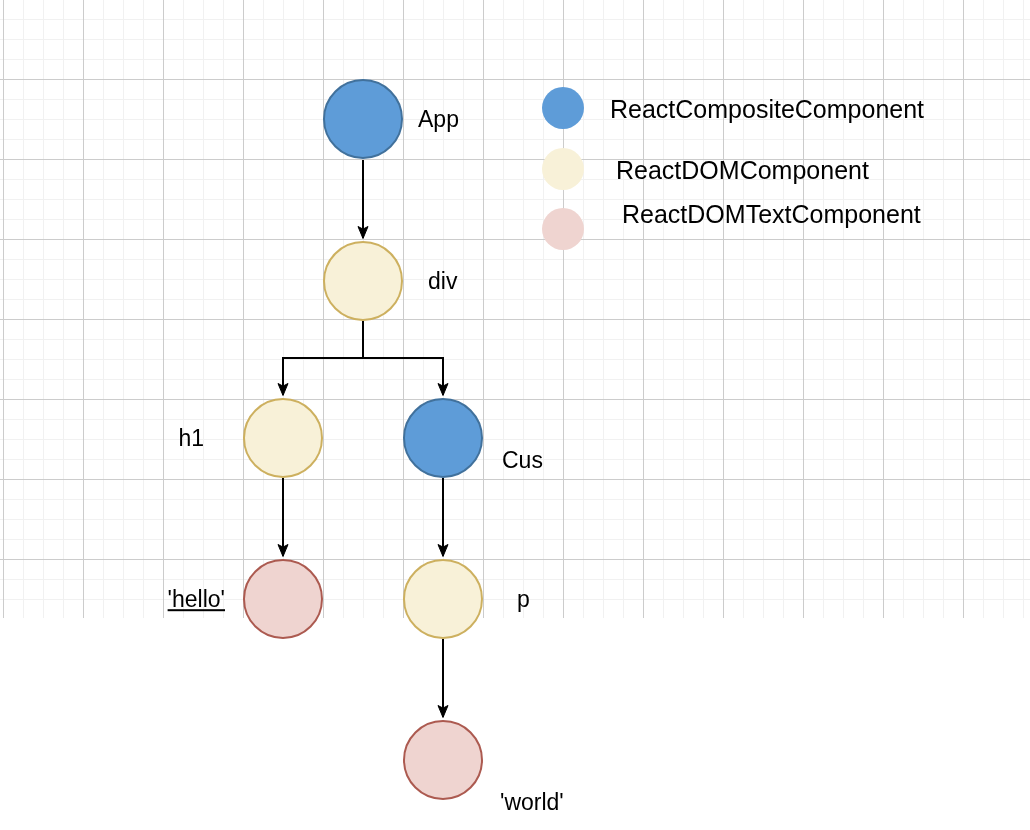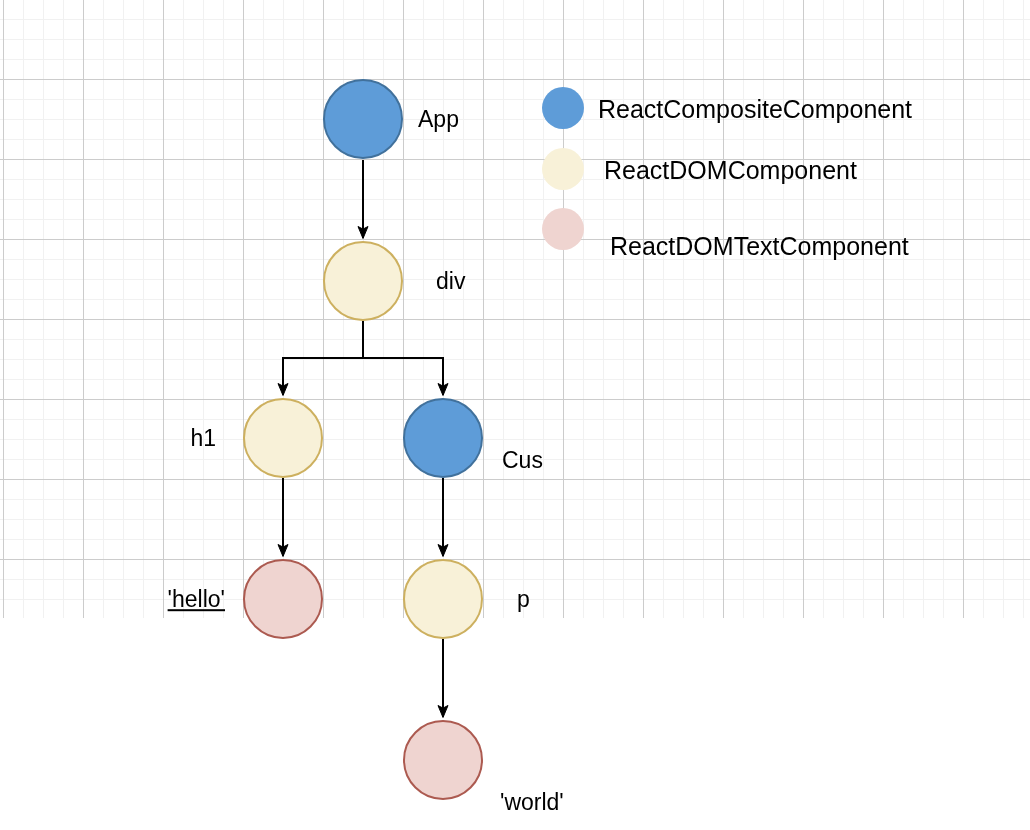--- a/index.html
+++ b/index.html
@@ -62,20 +62,21 @@
     box-sizing: border-box;
     border: 2px solid transparent;
   }
   .legend-label {
     position: absolute;
     transform: translateY(-50%);
     font-size: 25px;
     line-height: 1.2;
     white-space: nowrap;
     color: #000;
+    margin-left: 12px;
   }
 </style>
 </head>
 <body>
 
 <div class="canvas">
 
   <svg class="edges" width="1030" height="830" viewBox="0 0 1030 830" xmlns="http://www.w3.org/2000/svg">
     <defs>
       <marker id="arrow" markerUnits="userSpaceOnUse" markerWidth="16" markerHeight="14" refX="12.5" refY="6" orient="auto">
@@ -91,24 +92,24 @@
       <path d="M283,478 L283,556" marker-end="url(#arrow)"></path>
       <path d="M443,478 L443,556" marker-end="url(#arrow)"></path>
       <path d="M443,639 L443,717" marker-end="url(#arrow)"></path>
     </g>
   </svg>
 
   <div class="node node-blue" style="left:323px; top:79px;"></div>
   <div class="node-label" style="left:418px; top:120px;">App</div>
 
   <div class="node node-yellow" style="left:323px; top:241px;"></div>
-  <div class="node-label" style="left:428px; top:282px;margin-left:8px;">div</div>
+  <div class="node-label" style="left:428px; top:282px;">div</div>
 
   <div class="node node-yellow" style="left:243px; top:398px;"></div>
-  <div class="node-label align-right" style="left:204px; top:439px;margin-left:12px;">h1</div>
+  <div class="node-label align-right" style="left:204px; top:439px;">h1</div>
 
   <div class="node node-blue" style="left:403px; top:398px;"></div>
   <div class="node-label" style="left:502px; top:461px;">Cus</div>
 
   <div class="node node-pink" style="left:243px; top:559px;"></div>
   <div class="node-label align-right" style="left:225px; top:600px;text-decoration:underline;">'hello'</div>
 
   <div class="node node-yellow" style="left:403px; top:559px;"></div>
   <div class="node-label" style="left:517px; top:600px;">p</div>
 
@@ -116,16 +117,16 @@
   <div class="node-label" style="left:500px; top:803px;">'world'</div>
 
   <div>
     <div class="legend-swatch node-blue" style="left:542px; top:87px;"></div>
     <div class="legend-label" style="left:598px; top:109px;">ReactCompositeComponent</div>
 
     <div class="legend-swatch node-yellow" style="left:542px; top:148px;"></div>
     <div class="legend-label" style="left:604px; top:170px;">ReactDOMComponent</div>
 
     <div class="legend-swatch node-pink" style="left:542px; top:208px;"></div>
-    <div class="legend-label" style="left:610px; top:246px;">ReactDOMTextComponent</div>
+    <div class="legend-label" style="left:610px; top:214px;">ReactDOMTextComponent</div>
   </div>
 
 </div>
 
 </body></html>

